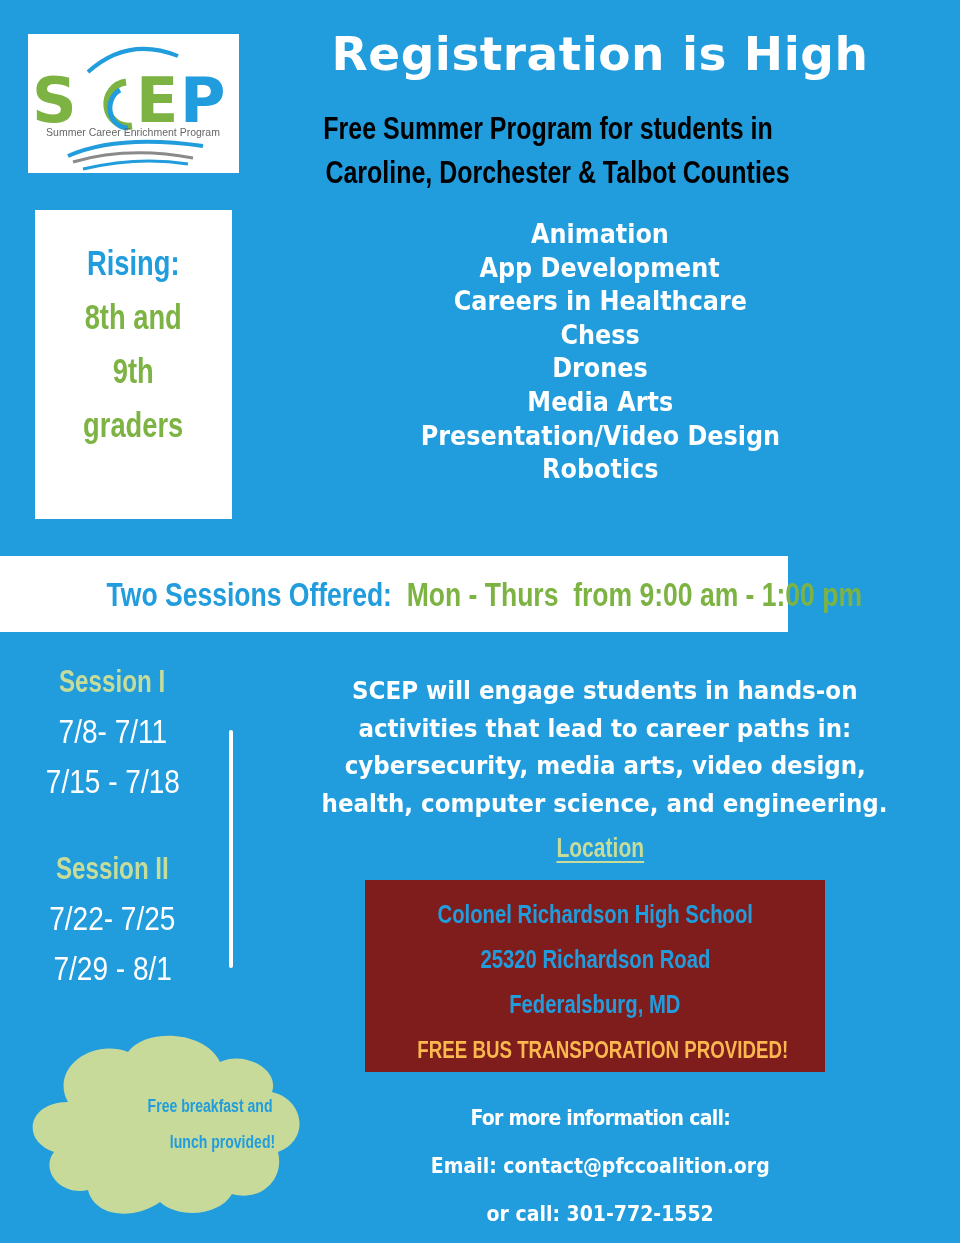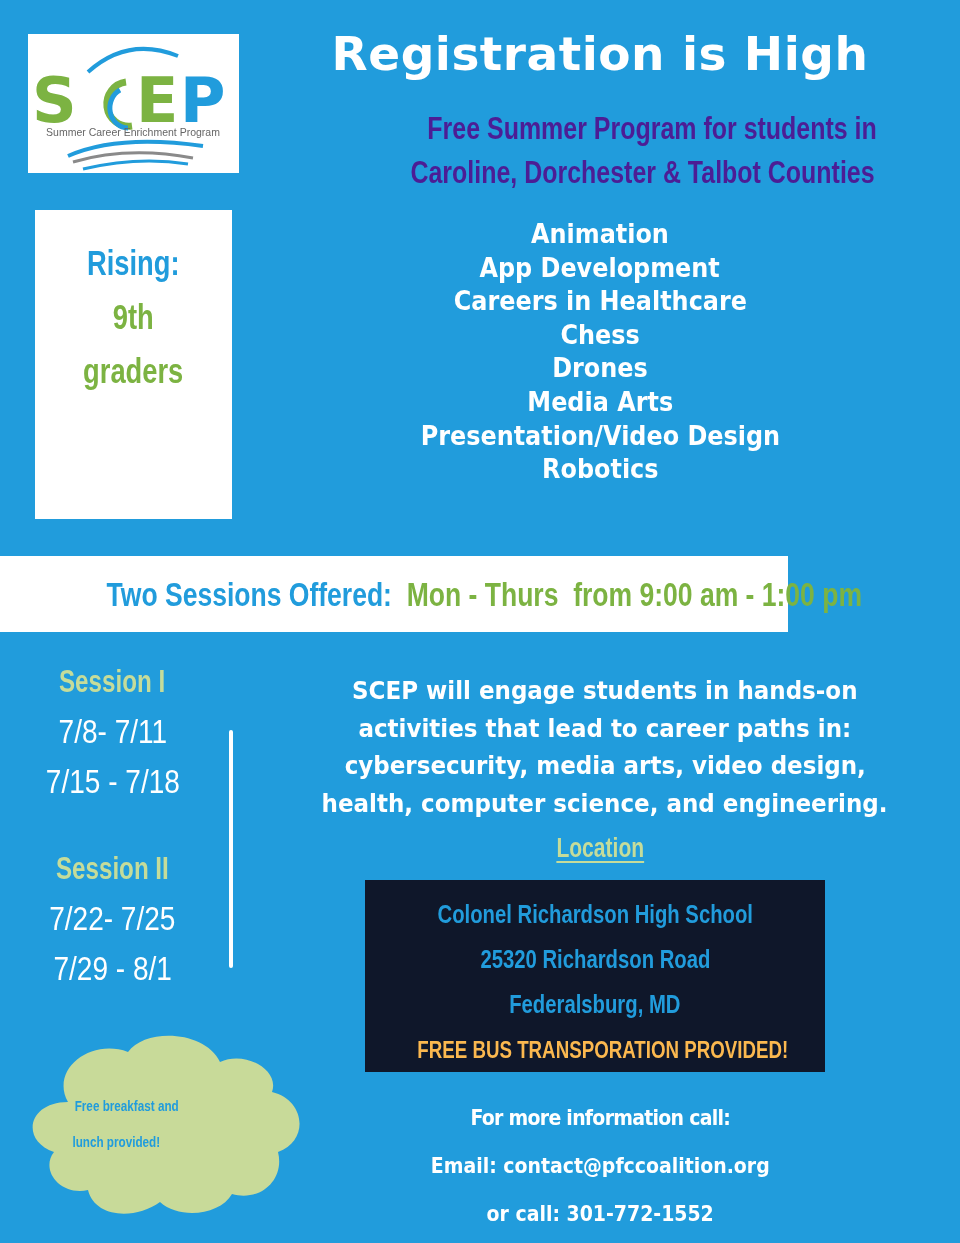--- a/index.html
+++ b/index.html
@@ -29,22 +29,22 @@
     #logo svg { width: 100%; height: 100%; display: block; }
 
     
     #headline {
       left: 260px; top: 22px; width: 680px; text-align: center;
       font-family: "DejaVu Sans", sans-serif; font-weight: 700;
       font-size: 47px; letter-spacing: 0.5px; color: #ffffff;
       line-height: 64px;
     }
     #subhead {
-      left: 260px; top: 106px; width: 680px; text-align: right;
-      color: #4c1d95; font-size: 32px; line-height: 44px;
+      left: 260px; top: 106px; width: 680px; text-align: left;
+      color: #000000; font-size: 32px; line-height: 44px;
     }
     #subhead .line { display: block; }
     #subhead .cond { transform: scaleX(0.78); }
 
     
     #rising-box {
       left: 35px; top: 210px; width: 197px; height: 309px;
       background: #ffffff; text-align: center;
       padding-top: 26px;
     }
@@ -111,34 +111,34 @@
       color: #c5dc9a; font-size: 27px; line-height: 36px;
     }
     #location-label .cond {
       transform: scaleX(0.78); text-decoration: underline;
       text-underline-offset: 4px; text-decoration-thickness: 2px;
     }
 
     
     #location-box {
       left: 365px; top: 880px; width: 460px; height: 192px;
-      background: #0f172a; text-align: center; padding-top: 12px;
+      background: #7f1d1d; text-align: center; padding-top: 12px;
     }
     #location-box .line {
       display: block; font-size: 26px; line-height: 45px; color: #219cdc;
     }
     #location-box .line .cond { transform: scaleX(0.78); }
     #location-box .bus { color: #fbb84f; font-size: 24px; }
 
     
     #cloud { left: 20px; top: 1030px; width: 300px; height: 200px; }
     #cloud svg { position: absolute; left: 0; top: 0; width: 300px; height: 200px; }
     #cloud-text {
       position: absolute; left: 40px; top: 58px; width: 230px;
-      text-align: left; color: #219cdc; font-size: 15px; line-height: 36px;
+      text-align: right; color: #219cdc; font-size: 18px; line-height: 36px;
     }
     #cloud-text .line { display: block; }
     #cloud-text .cond { transform: scaleX(0.78); }
 
     
     #contact {
       left: 380px; top: 1094px; width: 440px; text-align: center;
       font-family: "DejaVu Sans", sans-serif; font-weight: 700;
       color: #ffffff; font-size: 21px; line-height: 48px;
     }
@@ -173,20 +173,21 @@
 
 <div id="headline" class="abs">Registration is High</div>
 
 <div id="subhead" class="abs">
   <span class="line"><span class="cond">Free Summer Program for students in</span></span>
   <span class="line"><span class="cond">Caroline, Dorchester &amp; Talbot Counties</span></span>
 </div>
 
 <div id="rising-box" class="abs">
   <span class="line" id="rising-label"><span class="cond">Rising:</span></span>
+  <span class="line grade-line"><span class="cond">8th and</span></span>
   <span class="line grade-line"><span class="cond">9th</span></span>
   <span class="line grade-line"><span class="cond">graders</span></span>
 </div>
 
 <ul id="programs" class="abs">
   <li><span>Animation</span></li>
   <li><span>App Development</span></li>
   <li><span>Careers in Healthcare</span></li>
   <li><span>Chess</span></li>
   <li><span>Drones</span></li>

